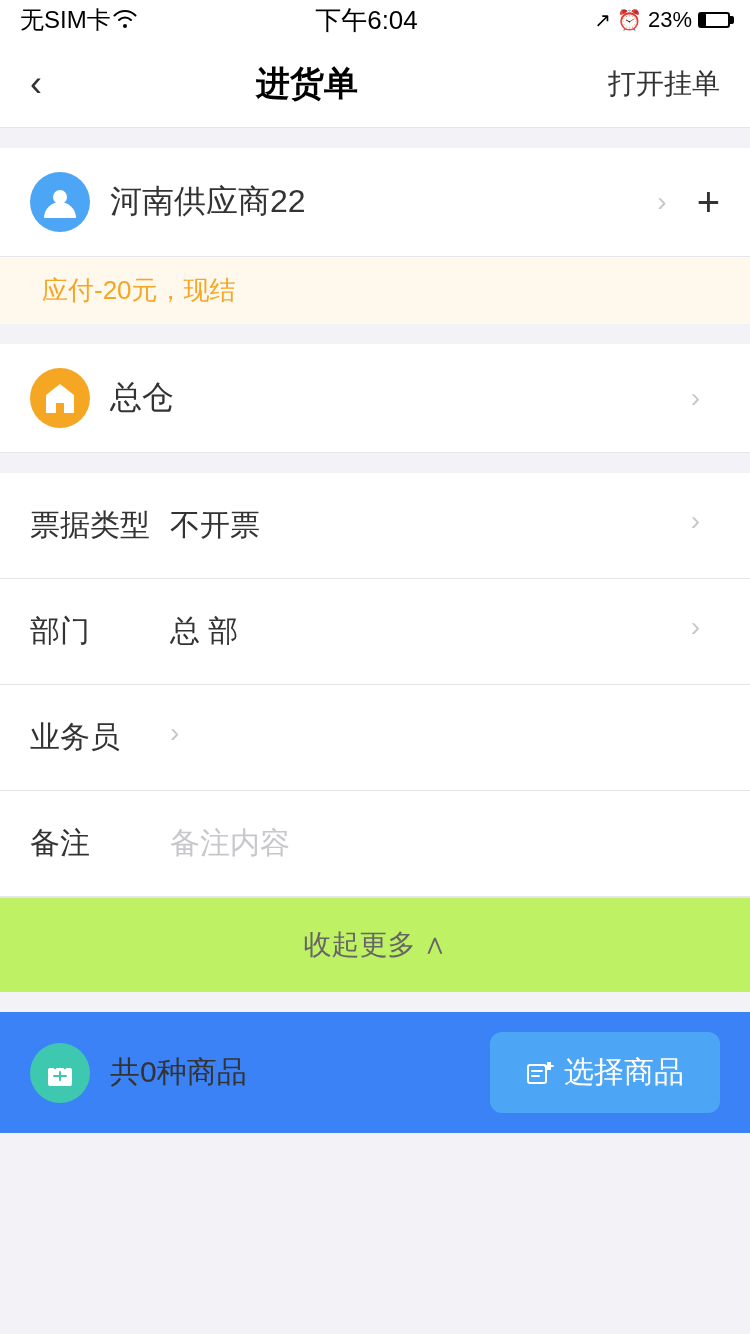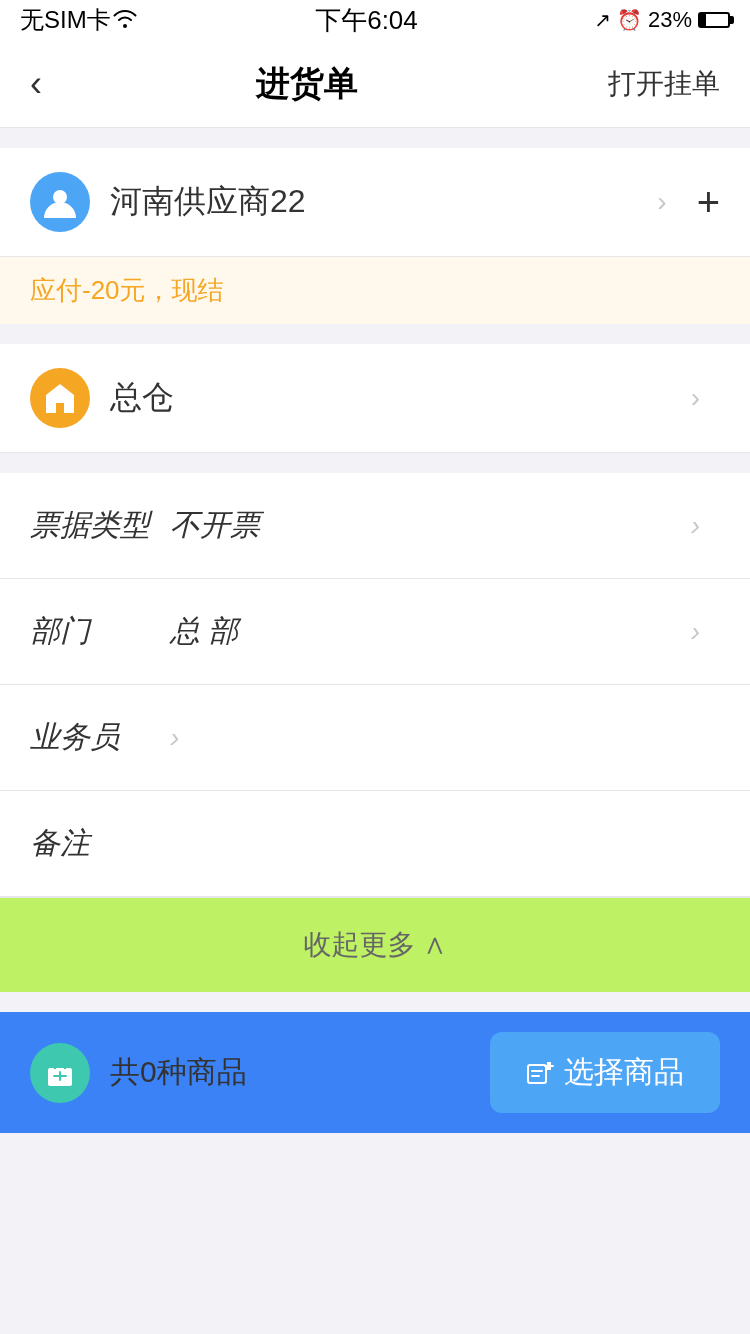--- a/index.html
+++ b/index.html
@@ -127,21 +127,21 @@
     .add-btn {
       font-size: 40px;
       color: #333;
       cursor: pointer;
       margin-left: 10px;
     }
 
     
     .notice-row {
       background: #fff8ec;
-      padding: 16px 30px;
+      padding: 16px 42px;
       font-size: 26px;
       color: #f5a623;
       border-bottom: 20px solid #f2f2f7;
     }
 
     
     .warehouse-row {
       display: flex;
       align-items: center;
       padding: 24px 30px;
@@ -169,24 +169,23 @@
       font-size: 32px;
       color: #333;
     }
 
     
     .form-section {
       background: #fff;
     }
     .form-row {
       display: flex;
-      align-items: center;
+      align-items: flex-start;
       padding: 32px 30px;
       border-bottom: 1px solid #e5e5ea;
-      font-style: italic;
     }
     .form-label {
       font-size: 30px;
       color: #333;
       width: 140px;
       flex-shrink: 0;
     }
     .form-value {
       flex: 1;
       font-size: 30px;
@@ -340,20 +339,21 @@
     <span class="chevron-right">›</span>
   </div>
 
   <div class="form-row">
     <span class="form-label">业务员</span>
     <span class="chevron-right">›</span>
   </div>
 
   <div class="form-row">
     <span class="form-label">备注</span>
+    <span class="form-value placeholder">备注内容</span>
   </div>
 
   <div class="collapse-row">
     <span>收起更多 ∧</span>
   </div>
 </div>
 
 <div class="bottom-divider"></div>
 
 <div class="product-bar">

